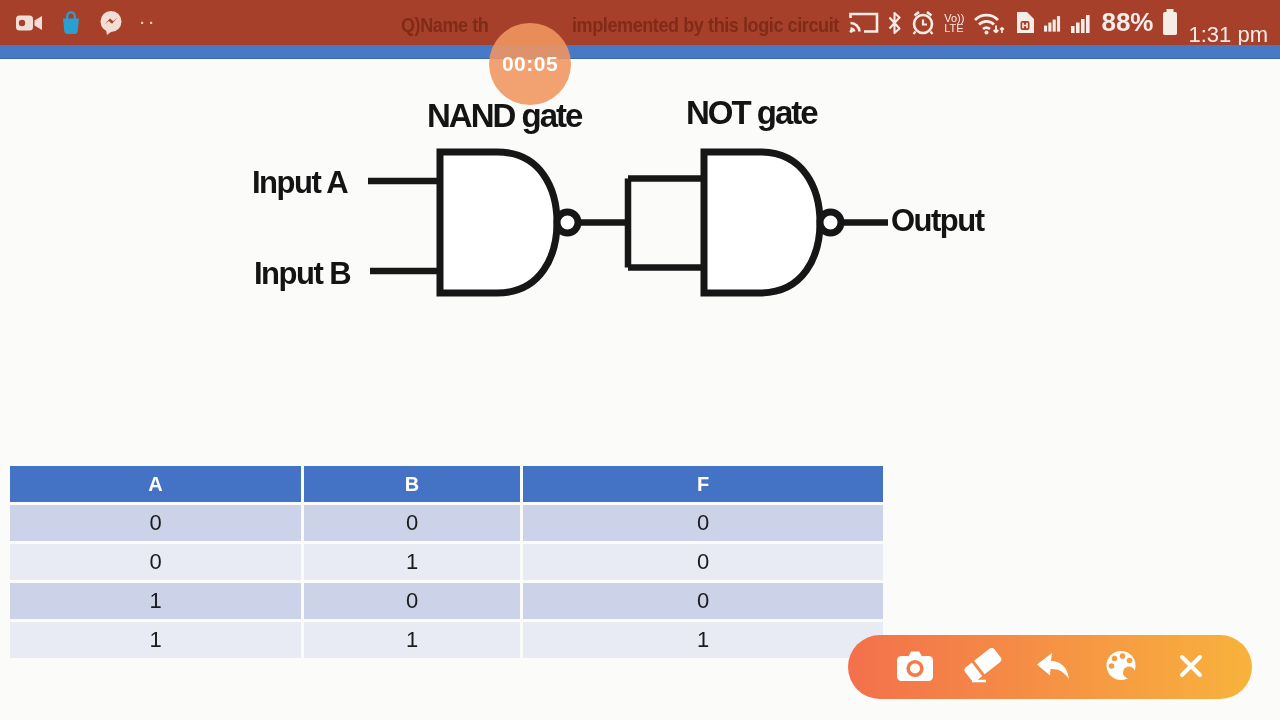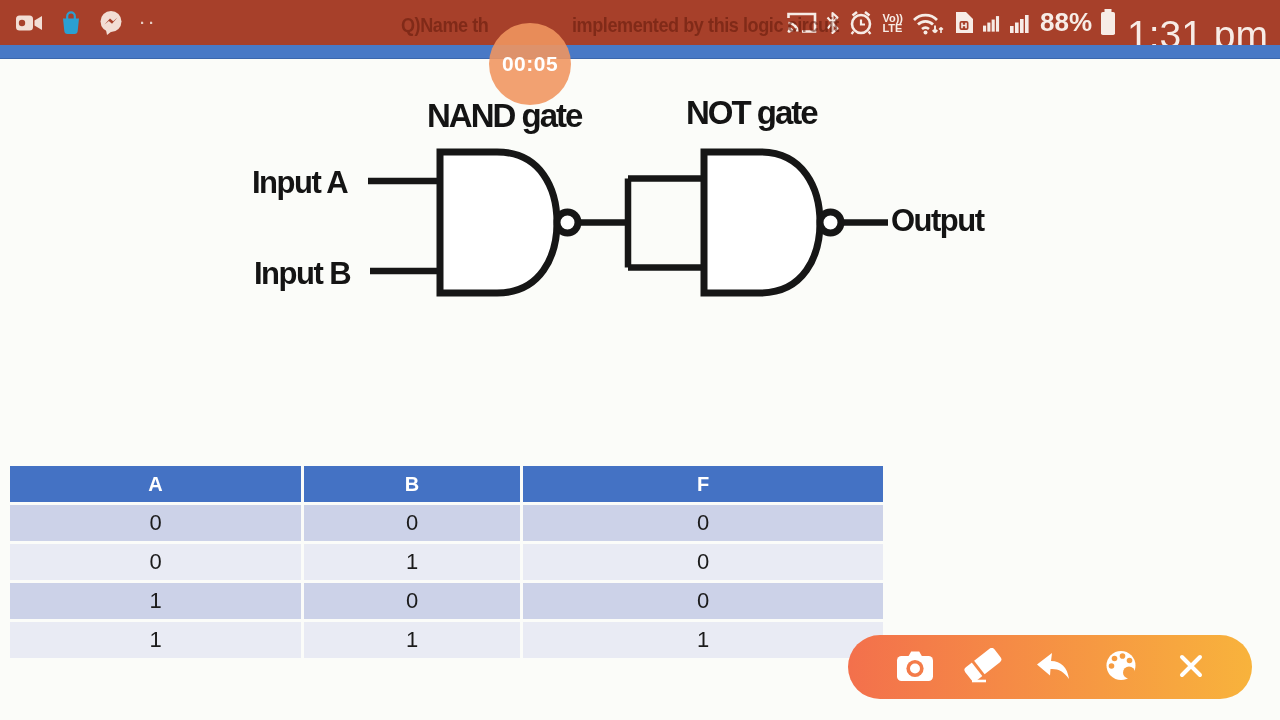--- a/index.html
+++ b/index.html
@@ -5,23 +5,23 @@
   html,body{margin:0;padding:0;background:#222;}
   .screen{position:relative;width:1280px;height:720px;background:#fbfcf9;overflow:hidden;
           font-family:"Liberation Sans", sans-serif;}
 
   
   .status-bar{position:absolute;left:0;top:0;width:1280px;height:45px;background:#a7402a;z-index:2;}
   .sb-left{position:absolute;left:15px;top:0;height:45px;display:flex;align-items:center;gap:17px;}
   .sb-right{position:absolute;right:12px;top:0;height:45px;display:flex;align-items:center;gap:8px;color:#f7ece6;}
   .sb-icon{display:flex;align-items:center;justify-content:center;}
   .dots{color:#f0ded6;font-size:15px;letter-spacing:4px;font-weight:bold;opacity:.9;}
-  .volte{font-size:11px;font-weight:bold;line-height:10px;color:#f7ece6;text-align:left;}
+  .volte{font-size:11px;font-weight:normal;line-height:10px;color:#f7ece6;text-align:left;}
   .pct{font-size:26px;font-weight:700;}
-  .clock{font-size:39px;margin-left:3px;margin-top:24px;}
+  .clock{font-size:22px;margin-left:3px;margin-top:24px;}
   .ghost{position:absolute;top:13px;color:rgba(96,24,10,0.55);font-weight:bold;font-size:21px;
          letter-spacing:-0.5px;transform:scaleX(0.86);transform-origin:left;white-space:nowrap;z-index:1;}
   .ghost-l{left:401px;}
   .ghost-r{left:572px;}
 
   
   .blue-strip{position:absolute;left:0;top:45px;width:1280px;height:13px;background:#4879c6;
               border-bottom:1px solid #3b67ad;z-index:2;}
 
   

